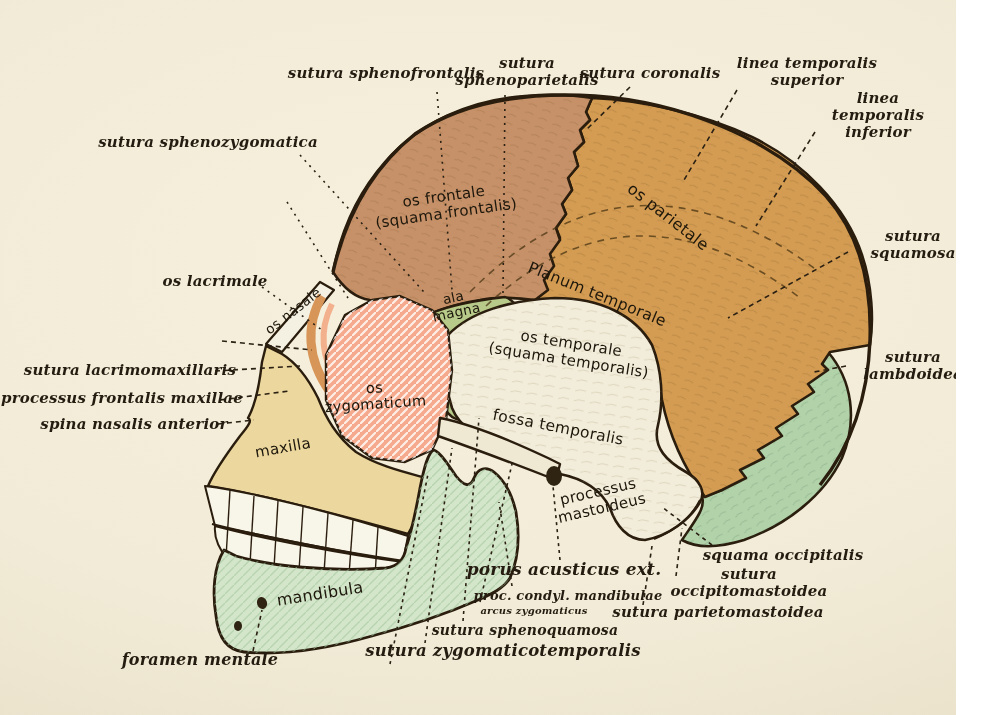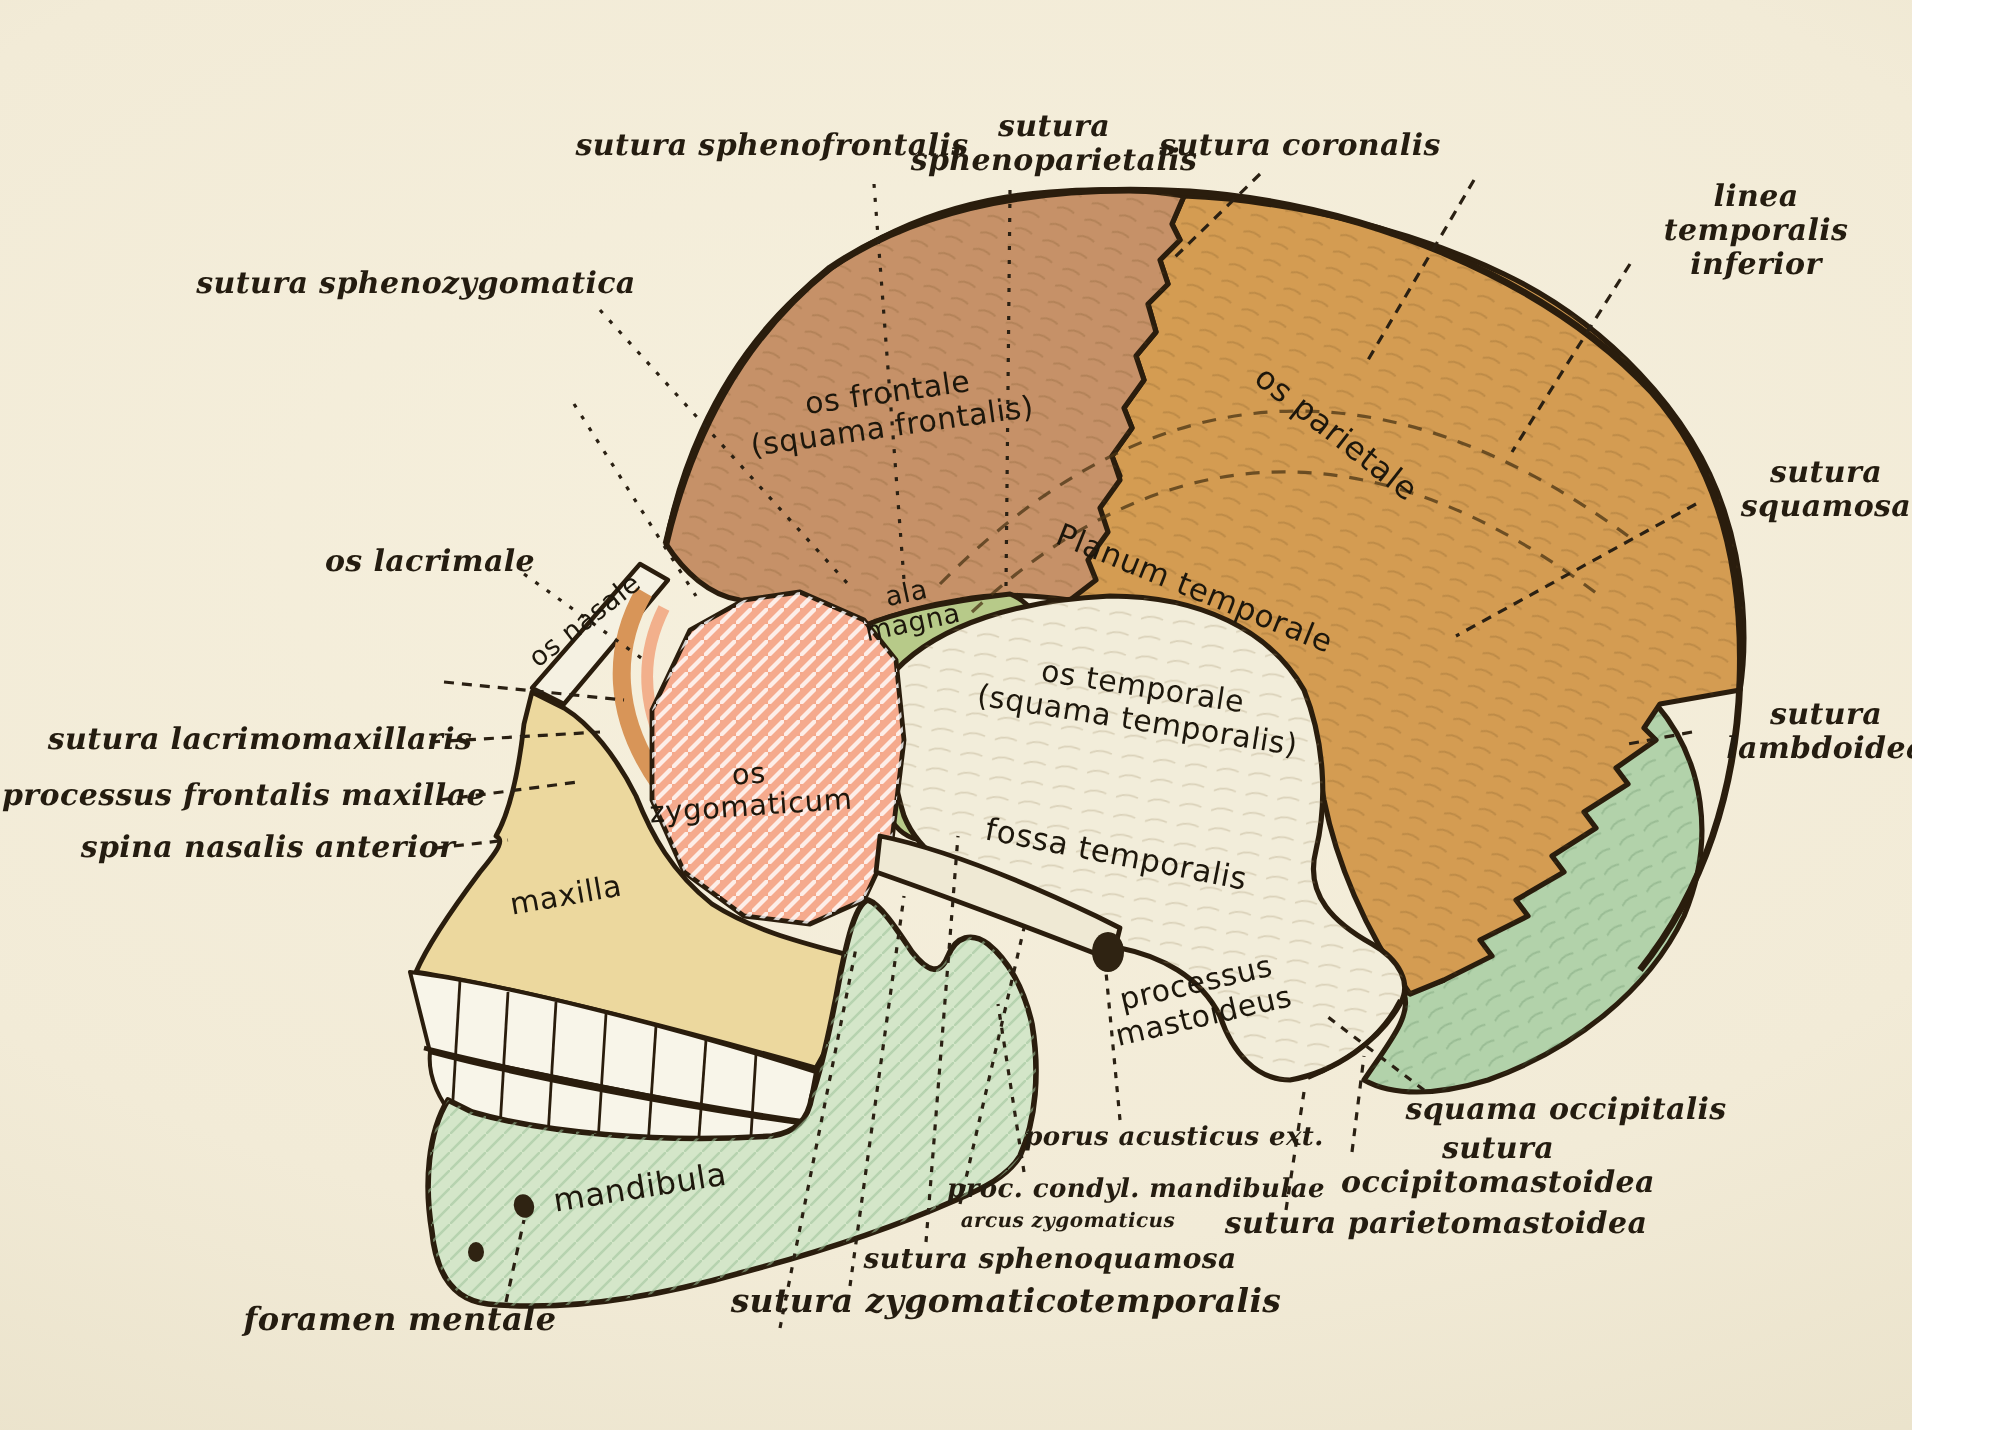--- a/index.html
+++ b/index.html
@@ -173,30 +173,31 @@
     <path stroke-dasharray="4 4" d="M 712,545 L 662,507"></path>
     <path stroke-dasharray="4 4" d="M 676,576 L 682,528"></path>
     <path stroke-dasharray="4 4" d="M 643,605 L 652,546"></path>
   </g>
 </svg>
 
 <div class="lbl p" style="left:386px;top:73px;">sutura sphenofrontalis</div>
 <div class="lbl p" style="left:527px;top:72px;">sutura
 sphenoparietalis</div>
 <div class="lbl p" style="left:650px;top:73px;">sutura coronalis</div>
+<div class="lbl p" style="left:807px;top:72px;">linea temporalis superior</div>
 <div class="lbl p" style="left:878px;top:115px;">linea temporalis inferior</div>
 <div class="lbl p" style="left:913px;top:245px;">sutura squamosa</div>
 <div class="lbl p" style="left:913px;top:366px;">sutura lambdoidea</div>
 <div class="lbl p" style="left:208px;top:142px;">sutura sphenozygomatica</div>
 <div class="lbl p" style="left:215px;top:281px;">os lacrimale</div>
 <div class="lbl p" style="left:130px;top:370px;">sutura lacrimomaxillaris</div>
 <div class="lbl p" style="left:122px;top:398px;">processus frontalis maxillae</div>
 <div class="lbl p" style="left:134px;top:424px;text-align:right;">spina nasalis anterior</div>
 <div class="lbl p" style="left:200px;top:660px;font-size:16px;">foramen mentale</div>
-<div class="lbl p" style="left:587px;top:570px;font-size:13px;font-style:italic;">porus acusticus ext.</div>
+<div class="lbl p" style="left:564px;top:570px;font-size:17px;font-style:italic;">porus acusticus ext.</div>
 <div class="lbl p" style="left:568px;top:596px;font-size:13px;">proc. condyl. mandibulae</div>
 <div class="lbl p" style="left:534px;top:611px;font-size:10px;">arcus zygomaticus</div>
 <div class="lbl p" style="left:503px;top:651px;font-size:16.5px;">sutura zygomaticotemporalis</div>
 <div class="lbl p" style="left:525px;top:631px;font-size:14px;">sutura sphenoquamosa</div>
 <div class="lbl p" style="left:783px;top:555px;">squama occipitalis</div>
 <div class="lbl p" style="left:749px;top:583px;">sutura occipitomastoidea</div>
 <div class="lbl p" style="left:718px;top:612px;">sutura parietomastoidea</div>
 
 <div class="lbl b" style="left:445px;top:205px;transform:translate(-50%,-50%) rotate(-8deg);">os frontale
 (squama frontalis)</div>

